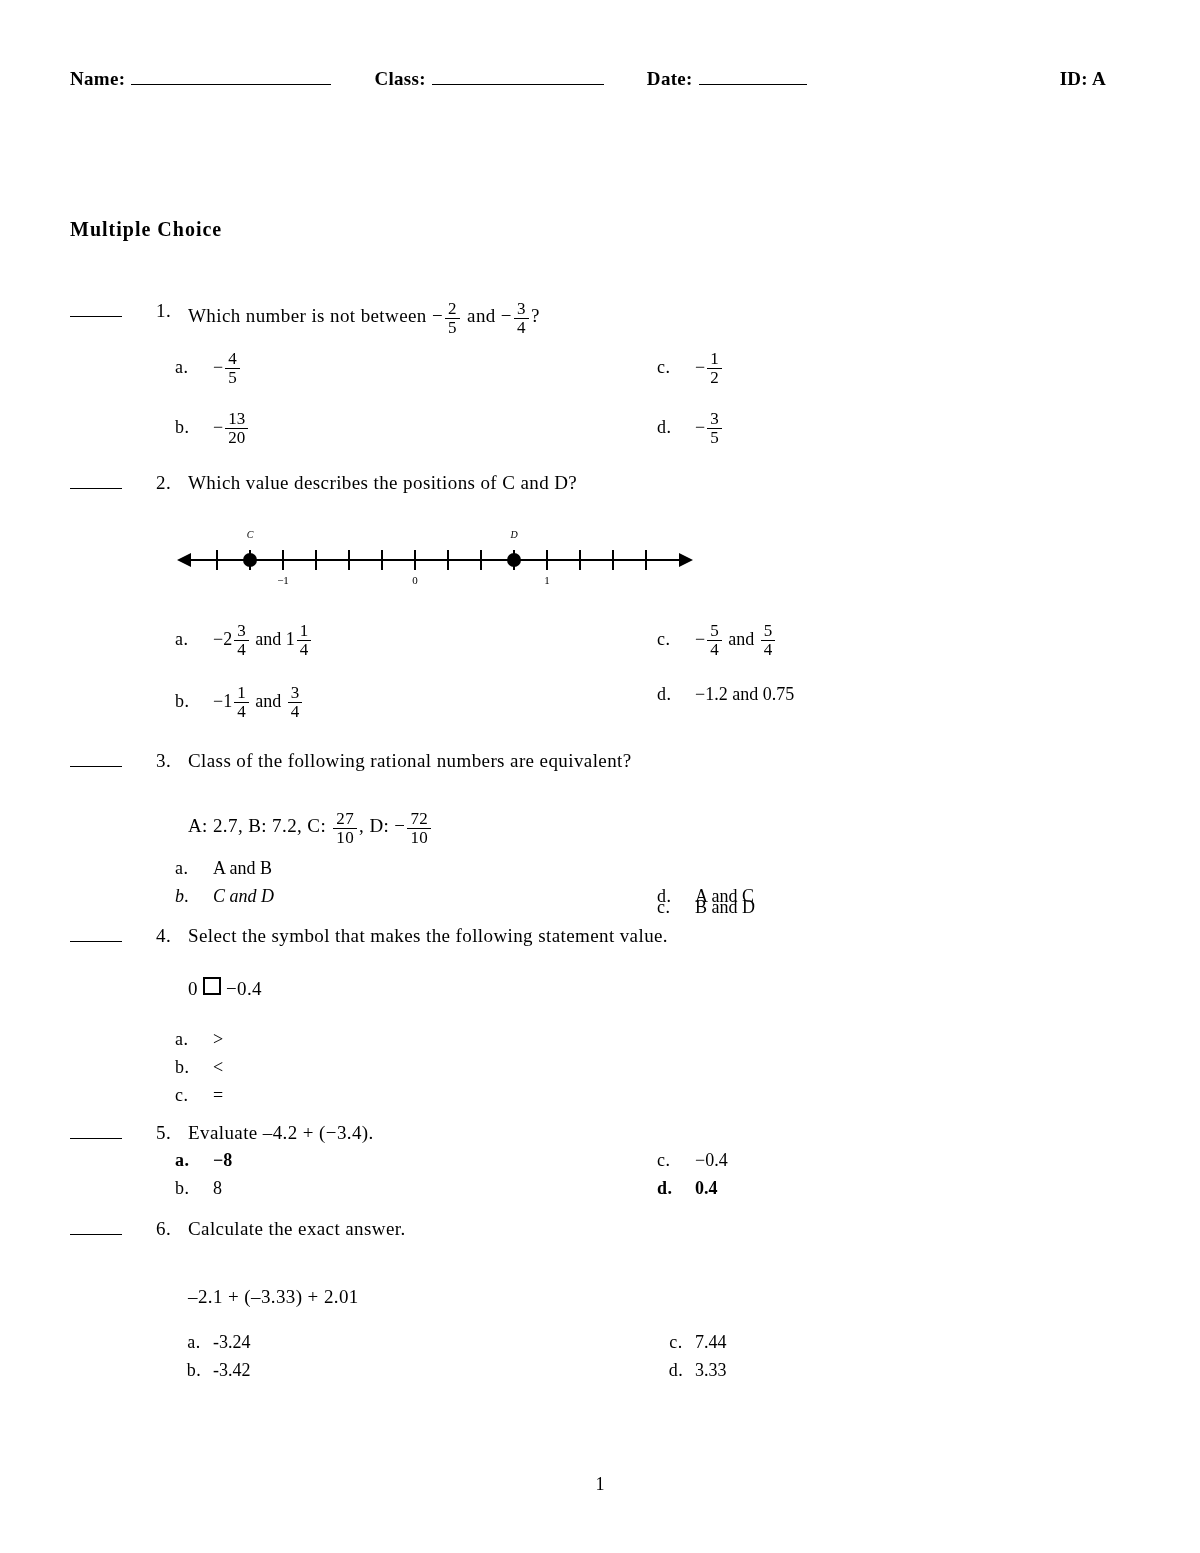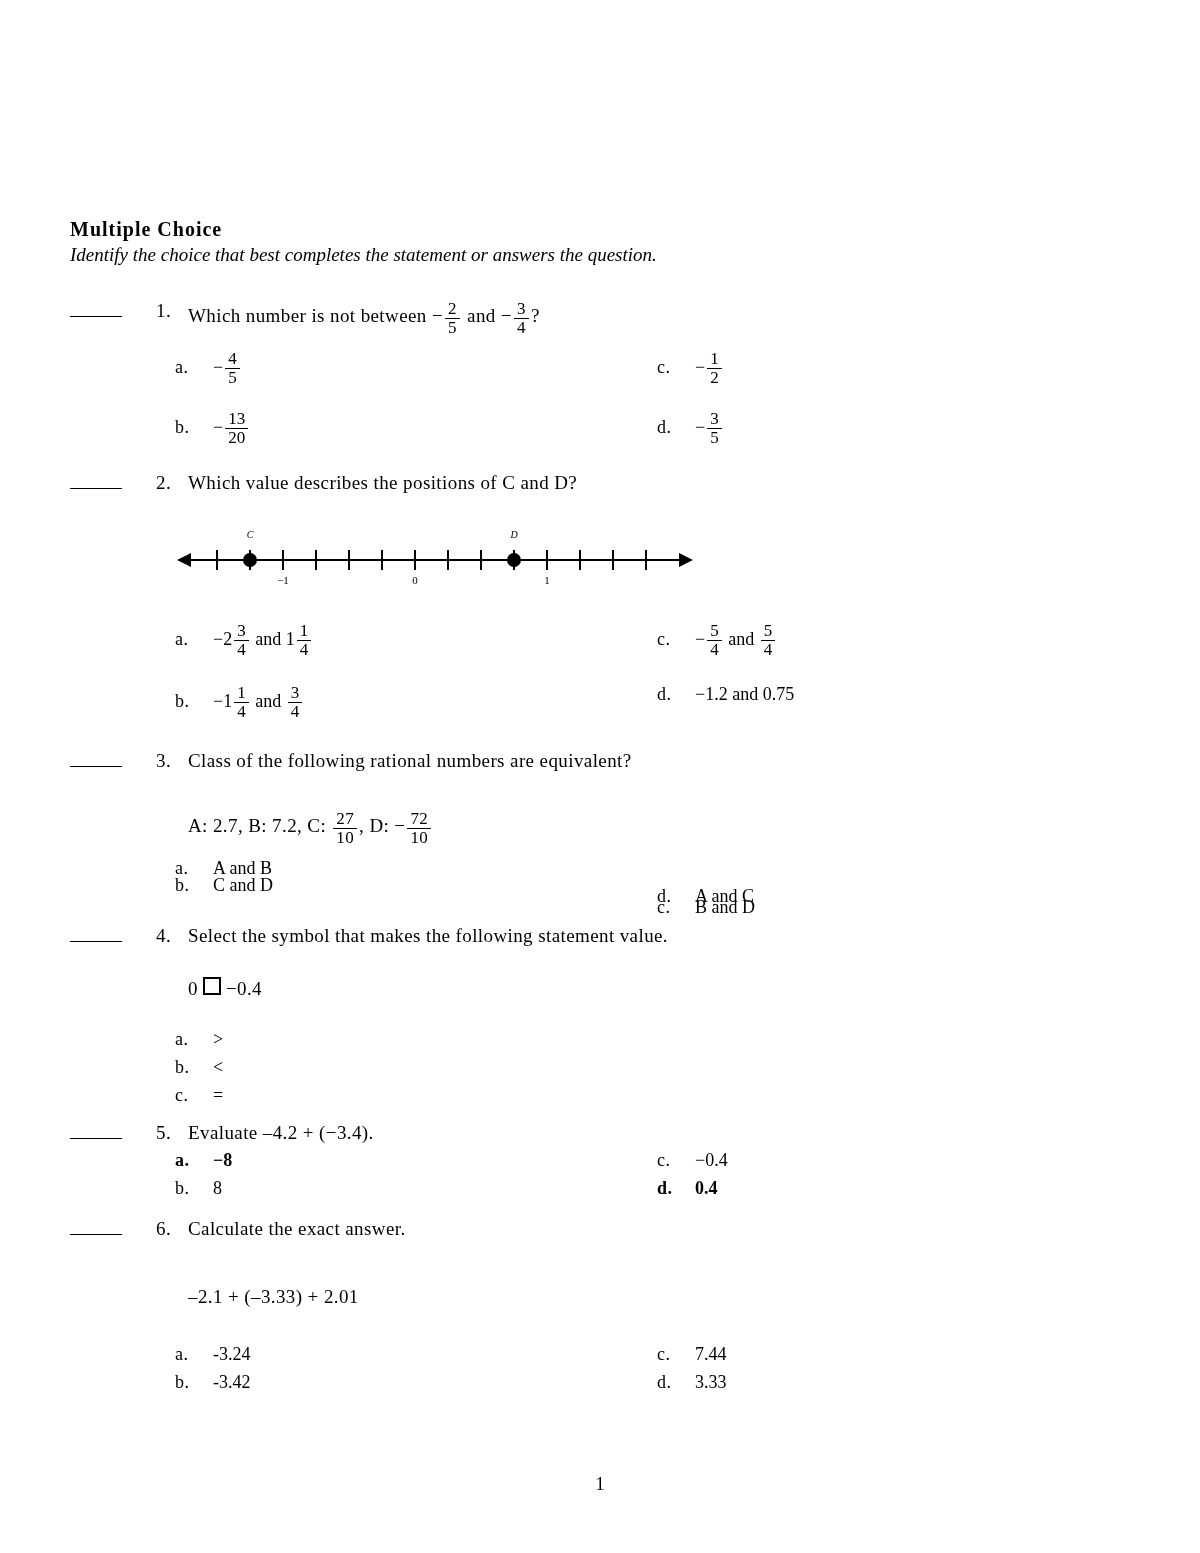--- a/index.html
+++ b/index.html
@@ -181,24 +181,35 @@
     width: 1200px;
     text-align: center;
     font-size: 18px;
   }
 </style>
 </head>
 <body>
 
 <div class="page">
 
+  <div class="header-row">
+    <span class="hdr-item">
+      <span>Name:</span><span class="rule name"></span>
+    </span>
+    <span class="hdr-item hdr-class">
+      <span>Class:</span><span class="rule class"></span>
+    </span>
+    <span class="hdr-item hdr-date">
+      <span>Date:</span><span class="rule date"></span>
+    </span>
+    <span class="hdr-id">ID: A</span>
+  </div>
 
 
   <div class="section-title">Multiple  Choice</div>
-  <div class="section-instr">Identify the choice that best completes the statement or answers the question.</div>
 
   <div class="question" style="top:300px;">
     <div class="q-blank"></div>
     <div class="q-num">1.</div>
     <div class="q-text">
       <span>Which number is not between </span><span>−</span><span class="frac"><span class="num">2</span><span class="den">5</span></span><span> and </span><span>−</span><span class="frac"><span class="num">3</span><span class="den">4</span></span><span>?</span>
     </div>
     <div class="choices" style="top:50px; height:90px;">
       <div class="choice col-left" style="top:0px;">
         <span class="lbl">a.</span><span>−</span><span class="frac"><span class="num">4</span><span class="den">5</span></span>
@@ -273,21 +284,21 @@
     <div class="q-blank"></div>
     <div class="q-num">3.</div>
     <div class="q-text">Class of the following rational numbers are equivalent?</div>
     <div class="q-sub" style="top:60px;">
       <span>A: 2.7, B: 7.2, C: </span><span class="frac"><span class="num">27</span><span class="den">10</span></span><span>, D: </span><span>−</span><span class="frac"><span class="num">72</span><span class="den">10</span></span>
     </div>
     <div class="choices" style="top:108px; height:60px;">
       <div class="choice col-left" style="top:0px;">
         <span class="lbl">a.</span><span>A and B</span>
       </div>
-      <div class="choice col-left" style="top:17px;">
+      <div class="choice col-left" style="top:28px;font-style:italic;">
         <span class="lbl">b.</span><span>C and D</span>
       </div>
       <div class="choice col-right" style="top:16px;margin-top:23px;">
         <span class="lbl">c.</span><span>B and D</span>
       </div>
       <div class="choice col-right" style="top:28px;">
         <span class="lbl">d.</span><span>A and C</span>
       </div>
     </div>
   </div>
@@ -330,21 +341,21 @@
         <span class="lbl">d.</span><span>0.4</span>
       </div>
     </div>
   </div>
 
   <div class="question" style="top:1218px;">
     <div class="q-blank"></div>
     <div class="q-num">6.</div>
     <div class="q-text">Calculate the exact answer.</div>
     <div class="q-sub" style="top:68px;">–2.1 + (–3.33) + 2.01</div>
-    <div class="choices" style="top:126px; height:60px;">
+    <div class="choices" style="top:114px; height:60px;text-align:center;">
       <div class="choice col-left" style="top:0px;">
         <span class="lbl">a.</span><span>-3.24</span>
       </div>
       <div class="choice col-left" style="top:28px;">
         <span class="lbl">b.</span><span>-3.42</span>
       </div>
       <div class="choice col-right" style="top:0px;">
         <span class="lbl">c.</span><span>7.44</span>
       </div>
       <div class="choice col-right" style="top:28px;">

